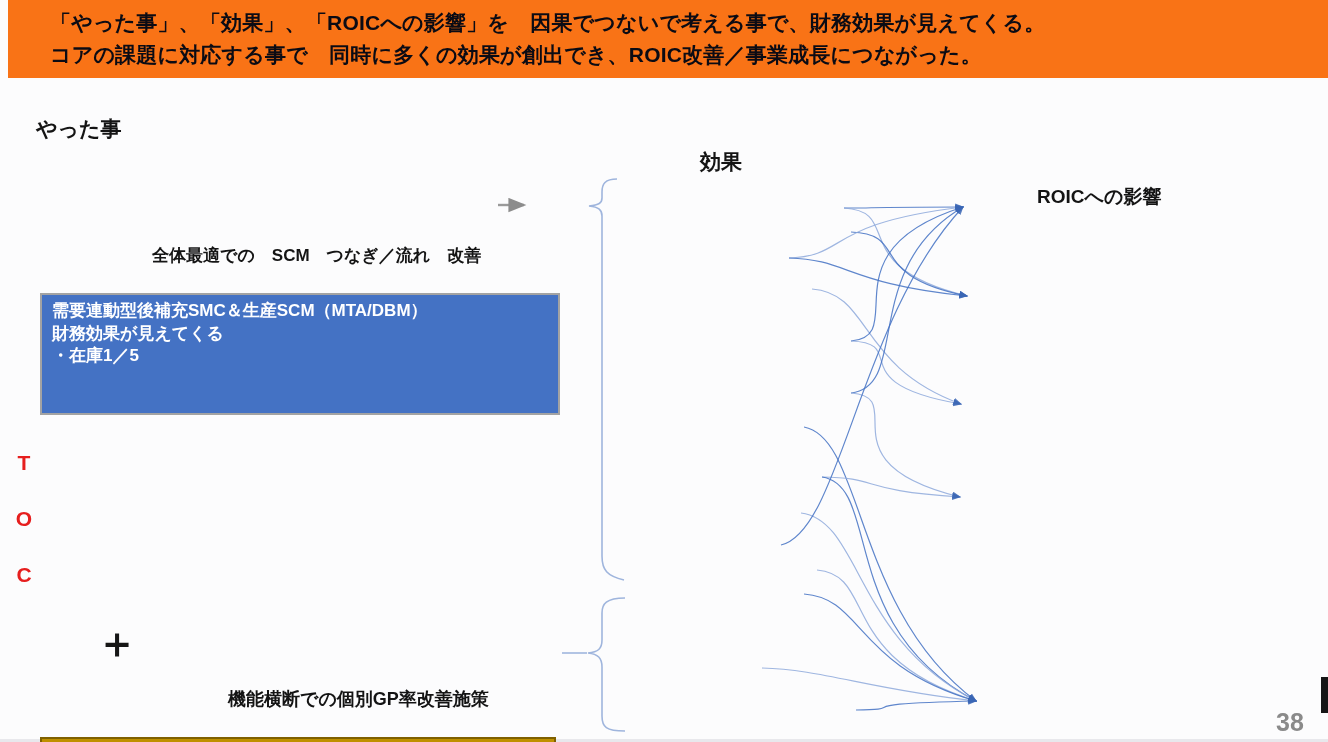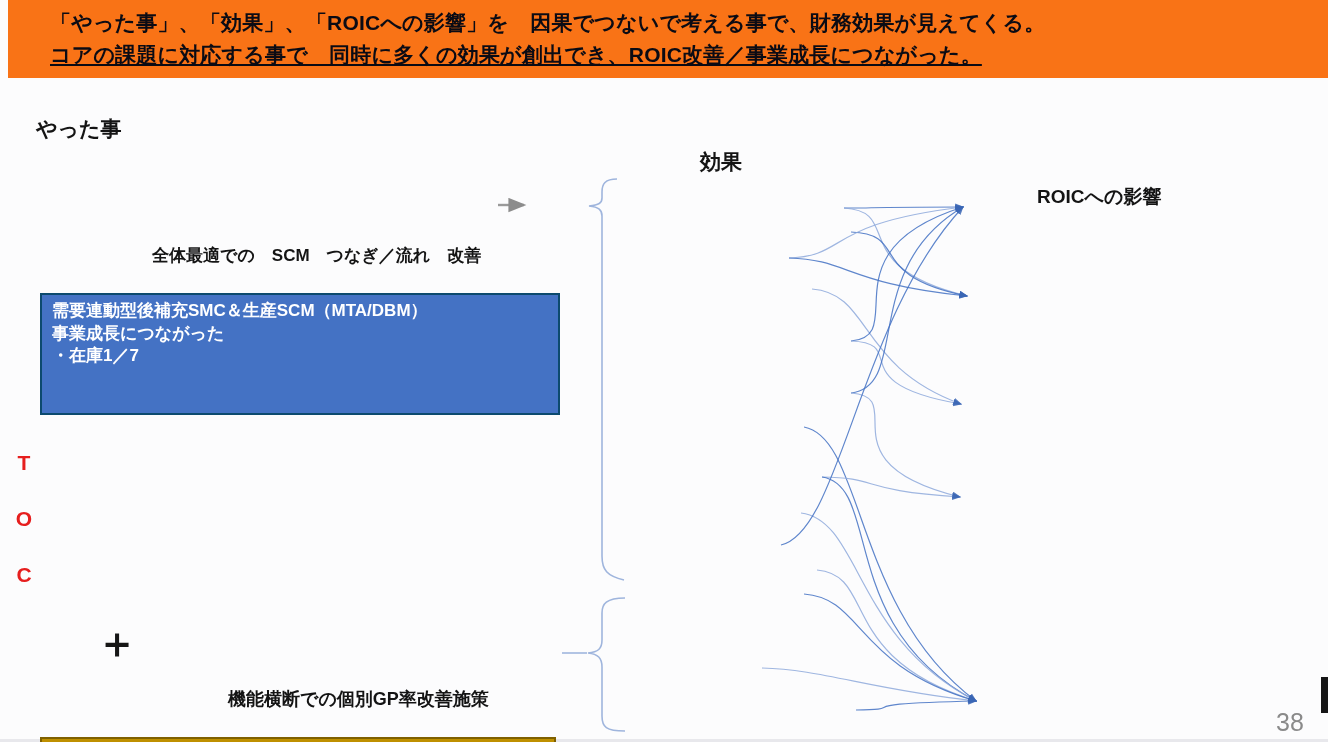--- a/index.html
+++ b/index.html
@@ -2,43 +2,43 @@
 <html><head>
 <meta charset="utf-8">
 <style>
   html,body{margin:0;padding:0;background:#ffffff;}
   .slide{position:relative;width:1328px;height:742px;background:#fcfcfd;overflow:hidden;
          font-family:"Liberation Sans","DejaVu Sans",sans-serif;color:#111;}
   
   .hdr{position:absolute;left:8px;top:0;width:1328px;height:78px;background:#f97316;}
   .hdr-line{position:absolute;left:42px;font-size:21px;font-weight:bold;color:#0b0b14;white-space:nowrap;letter-spacing:0.2px;}
   .hdr-line.l1{top:9px;}
-  .hdr-line.l2{top:41px;text-decoration:underline;}
+  .hdr-line.l2{top:41px;}
   
   .col-title{position:absolute;font-weight:bold;color:#141414;white-space:nowrap;}
   .t-done{left:36px;top:115px;font-size:21px;}
   .t-fx{left:700px;top:120px;font-size:21px;}
   .t-roic{left:1037px;top:128px;font-size:19px;}
   
   .lbl{position:absolute;font-weight:bold;color:#141414;white-space:nowrap;font-size:17px;}
   .lbl-scm{left:152px;top:162px;}
   .lbl-gp{left:228px;top:332px;font-size:18px;}
   .plus{position:absolute;left:96px;top:316px;font-size:42px;font-weight:bold;color:#161616;}
   
   .box{position:absolute;left:40px;width:520px;box-sizing:border-box;color:#fff;font-weight:bold;}
   .box .bl{white-space:nowrap;}
-  .box-scm{top:188px;height:122px;background:#4472c4;border:2px solid #0c4a6e;padding:5px 10px;font-size:17px;line-height:22.5px;}
+  .box-scm{top:188px;height:122px;background:#4472c4;border:2px solid #a3a3a3;padding:5px 10px;font-size:17px;line-height:22.5px;}
   .box-gold{top:358px;height:200px;background:#bf9000;border:2px solid #7f6000;padding:11px 10px;font-size:17px;line-height:22.5px;width:516px;}
   
   .toc{position:absolute;left:11px;width:26px;text-align:center;color:#e61e1e;font-size:21px;font-weight:bold;}
   
   svg.web{position:absolute;left:0;top:0;z-index:3;pointer-events:none;}
   .txt{position:relative;z-index:2;}
   
-  .pgnum{position:absolute;left:1276px;top:708px;font-size:25px;font-weight:normal;color:#8a8a8a;}
+  .pgnum{position:absolute;left:1276px;top:708px;font-size:25px;font-weight:bold;color:#8a8a8a;}
   .edge-sliver{position:absolute;left:1321px;top:677px;width:7px;height:36px;background:#161616;}
   .bottom-strip{position:absolute;left:0;top:739px;width:1328px;height:3px;background:#e8e8ec;}
 </style>
 </head>
 <body>
 
 <div class="slide">
 
   <div class="hdr">
     <div class="hdr-line l1">「やった事」、「効果」、「ROICへの影響」を　因果でつないで考える事で、財務効果が見えてくる。</div>
@@ -46,22 +46,22 @@
   </div>
 
   <div class="col-title t-done txt">やった事</div>
   <div class="col-title t-fx txt">効果</div>
   <div class="col-title t-roic txt">ROICへの影響</div>
 
   <div class="lbl lbl-scm txt">全体最適での　SCM　つなぎ／流れ　改善</div>
 
   <div class="box box-scm txt">
     <div class="bl">需要連動型後補充SMC＆生産SCM（MTA/DBM）</div>
-    <div class="bl">事業成長につながった</div>
-    <div class="bl">・在庫1／7</div>
+    <div class="bl">財務効果が見えてくる</div>
+    <div class="bl">・在庫1／5</div>
   </div>
 
   <div class="toc txt" style="top:224px;">T</div>
   <div class="toc txt" style="top:256px;">O</div>
   <div class="toc txt" style="top:288px;">C</div>
 
   <div class="plus txt">＋</div>
   <div class="lbl lbl-gp txt">機能横断での個別GP率改善施策</div>
 
   <div class="box box-gold txt">

